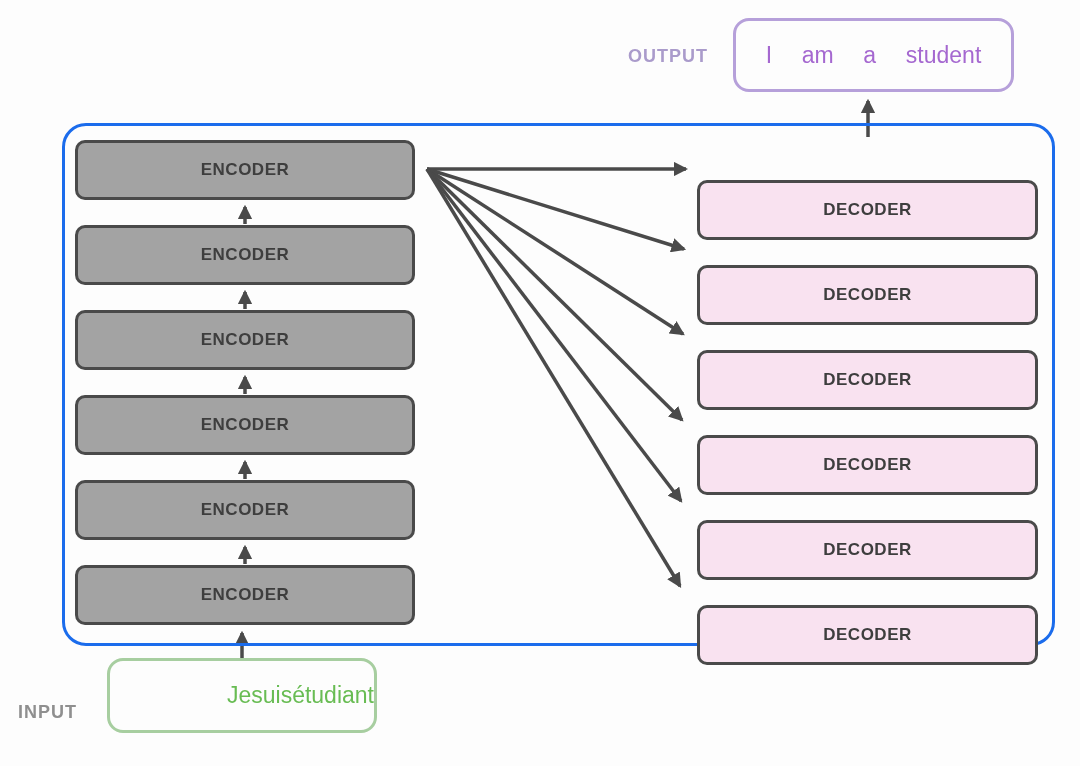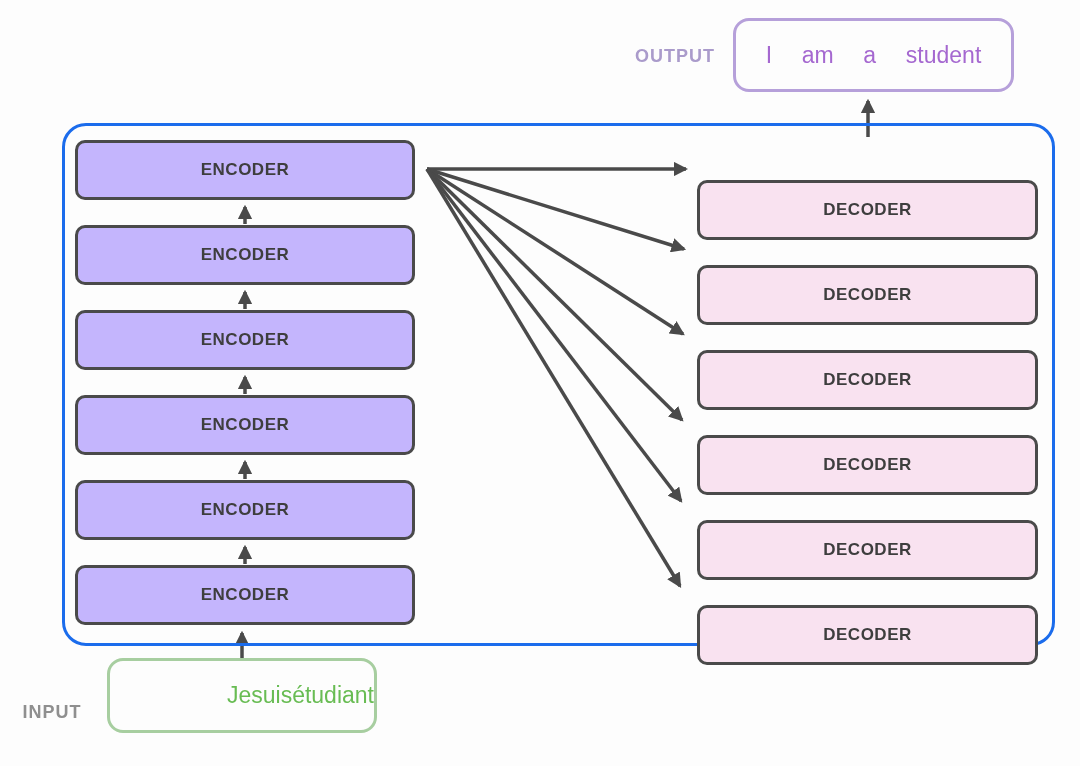--- a/index.html
+++ b/index.html
@@ -45,21 +45,21 @@
     align-items: center;
     justify-content: center;
     font-size: 17px;
     font-weight: bold;
     letter-spacing: 0.5px;
     color: #3e3e3e;
   }
   .encoder {
     left: 75px;
     width: 340px;
-    background: #c4b5fd;
+    background: #a3a3a3;
   }
   .decoder {
     left: 697px;
     width: 341px;
     background: #f9e2f0;
     margin-top: 40px;
   }
   .io-box {
     position: absolute;
     box-sizing: border-box;
@@ -85,21 +85,21 @@
     height: 75px;
     border: 3px solid #a7cea0;
     color: #68bc53;
     justify-content: flex-end;
   }
   .io-label {
     position: absolute;
     font-size: 18px;
     font-weight: bold;
     letter-spacing: 1px;
-    text-align: center;
+    text-align: left;
   }
   .output-label {
     left: 628px;
     top: 46px;
     width: 94px;
     color: #aa9bcb;
   }
   .input-label {
     left: 18px;
     top: 702px;

